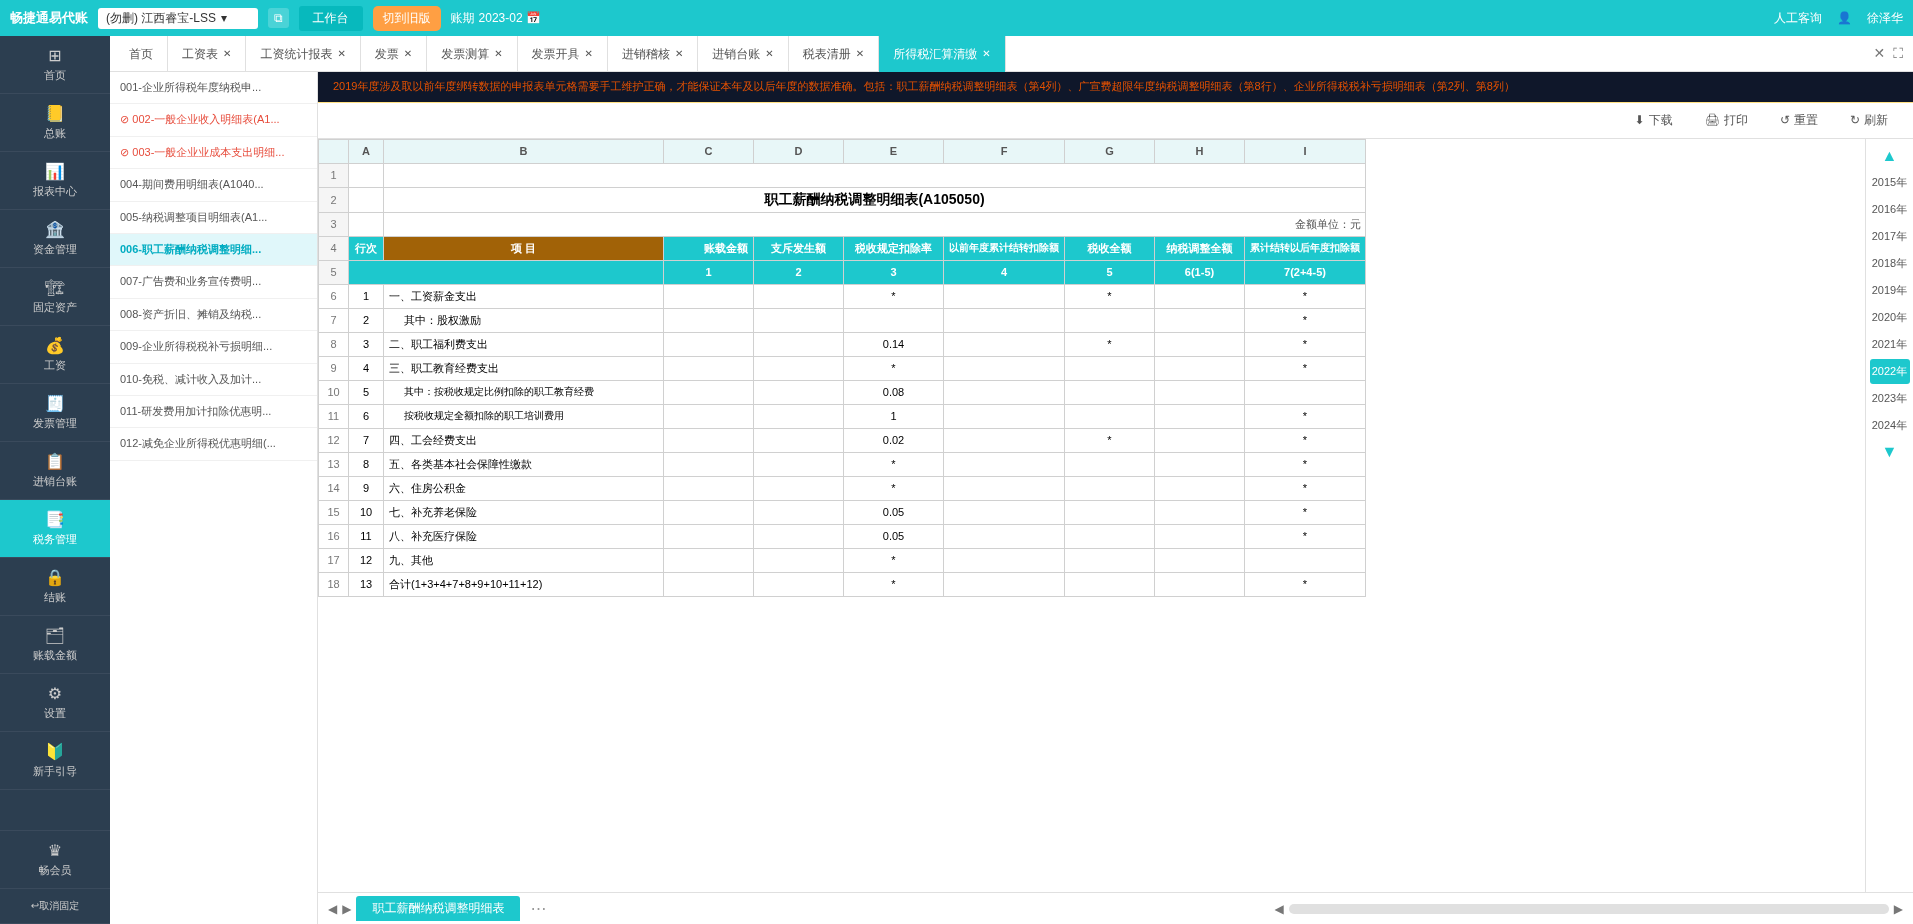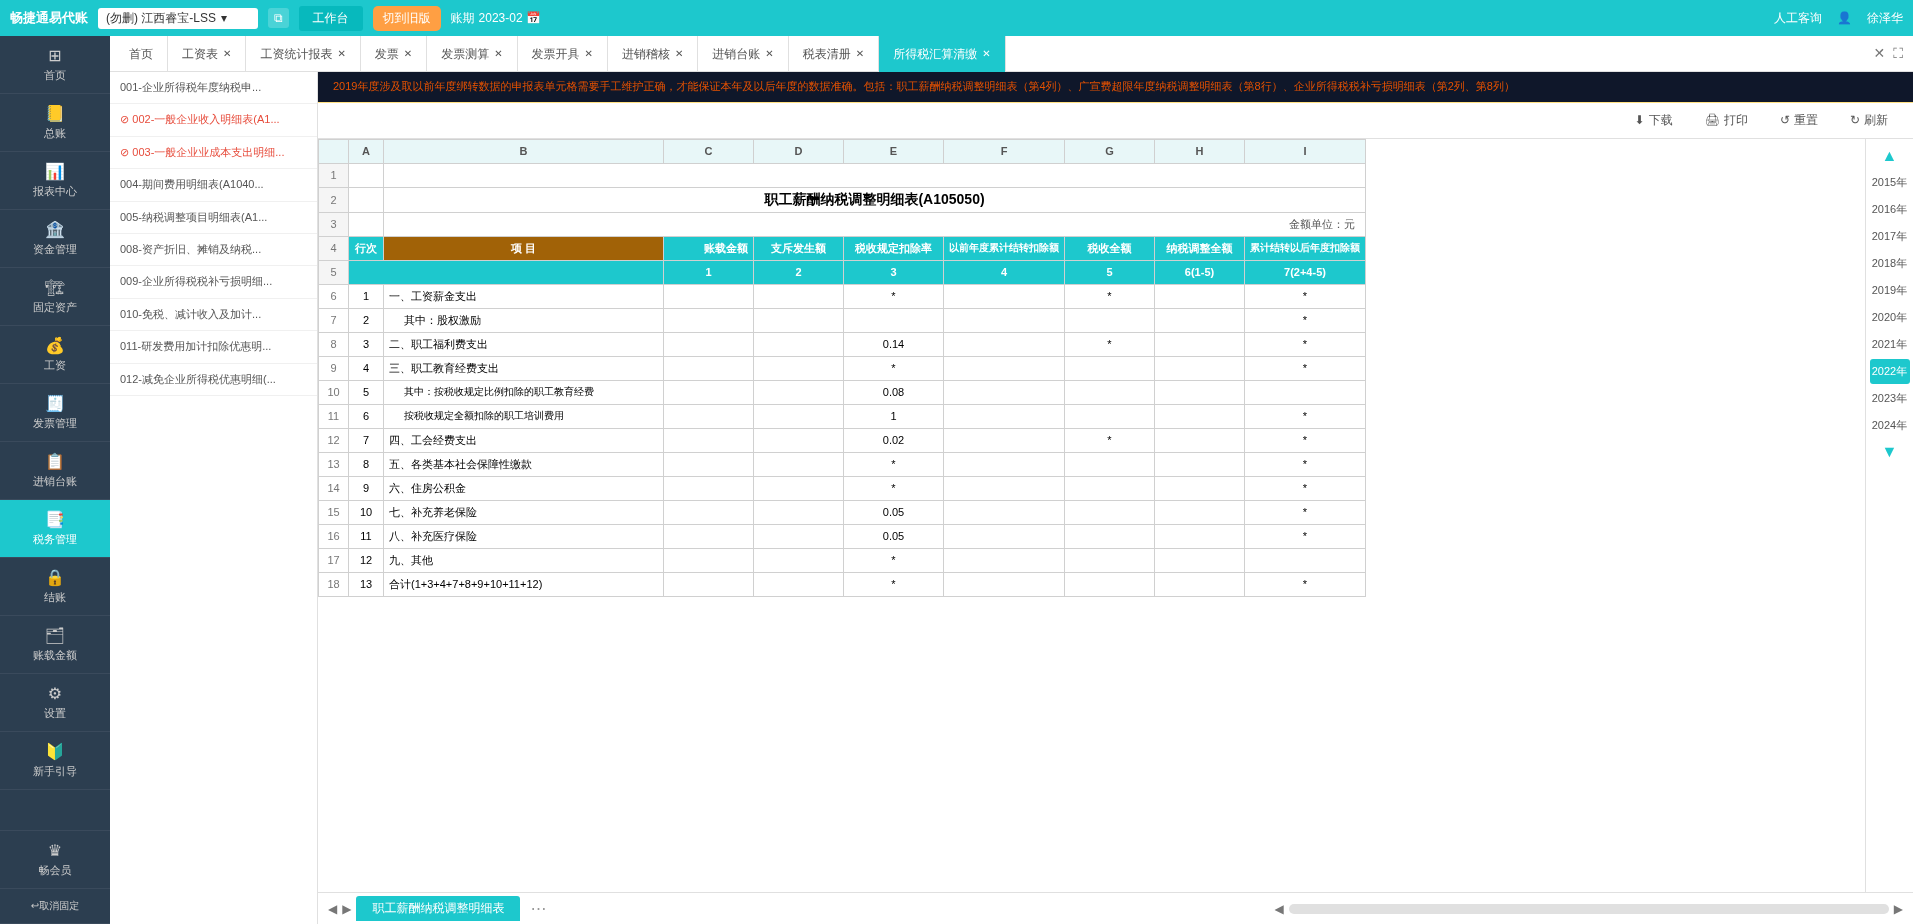--- a/index.html
+++ b/index.html
@@ -479,20 +479,26 @@
         </div>
         <div class="list-item error">
           <span>⊘ </span><span>003-一般企业业成本支出明细...</span>
         </div>
         <div class="list-item">
           <span>004-期间费用明细表(A1040...</span>
         </div>
         <div class="list-item">
           <span>005-纳税调整项目明细表(A1...</span>
         </div>
+        <div class="list-item active">
+          <span>006-职工薪酬纳税调整明细...</span>
+        </div>
+        <div class="list-item">
+          <span>007-广告费和业务宣传费明...</span>
+        </div>
         <div class="list-item">
           <span>008-资产折旧、摊销及纳税...</span>
         </div>
         <div class="list-item">
           <span>009-企业所得税税补亏损明细...</span>
         </div>
         <div class="list-item">
           <span>010-免税、减计收入及加计...</span>
         </div>
         <div class="list-item">
@@ -567,21 +573,21 @@
 
               <tr>
                 <td class="row-num">2</td>
                 <td></td>
                 <td colspan="8" style="text-align:center; font-size:14px; font-weight:bold; background:#fff;">职工薪酬纳税调整明细表(A105050)</td>
               </tr>
 
               <tr>
                 <td class="row-num">3</td>
                 <td></td>
-                <td colspan="8" style="text-align:right; font-size:11px; background:#fff; color:#555; padding-right:10px;">金额单位：元</td>
+                <td colspan="8" style="text-align:right; font-size:11px; background:#fff; color:#555; padding-right:4px;">金额单位：元</td>
               </tr>
 
               <tr class="sheet-header-row">
                 <td class="row-num" style="background:#f5f5f5;">4</td>
                 <th style="background:#1dc8cd;color:white;text-align:center;font-weight:bold;">行次</th>
                 <th style="background:#a16207;color:white;text-align:center;font-weight:bold;">项 目</th>
                 <th style="background:#1dc8cd;color:white;text-align:right;font-weight:bold;">账载金额</th>
                 <th style="background:#1dc8cd;color:white;text-align:center;font-weight:bold;">支斥发生额</th>
                 <th style="background:#1dc8cd;color:white;text-align:center;font-weight:bold;">税收规定扣除率</th>
                 <th style="background:#1dc8cd;color:white;text-align:center;font-weight:bold;font-size:10px;">以前年度累计结转扣除额</th>

